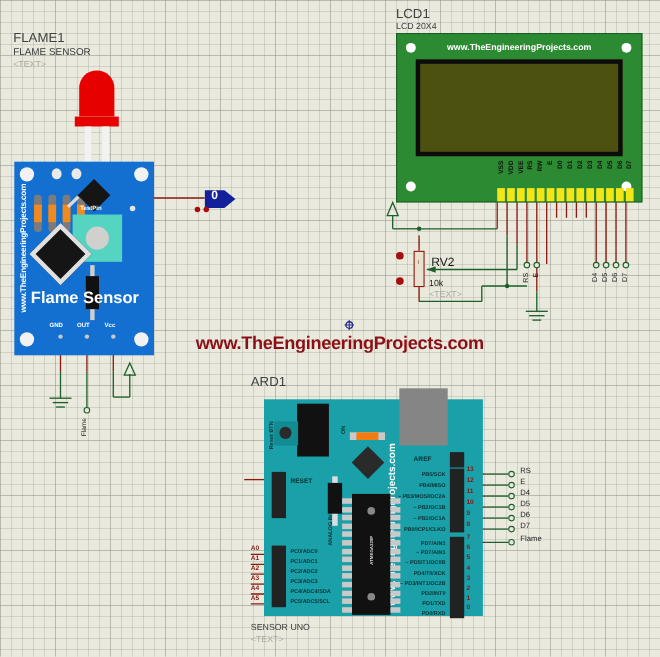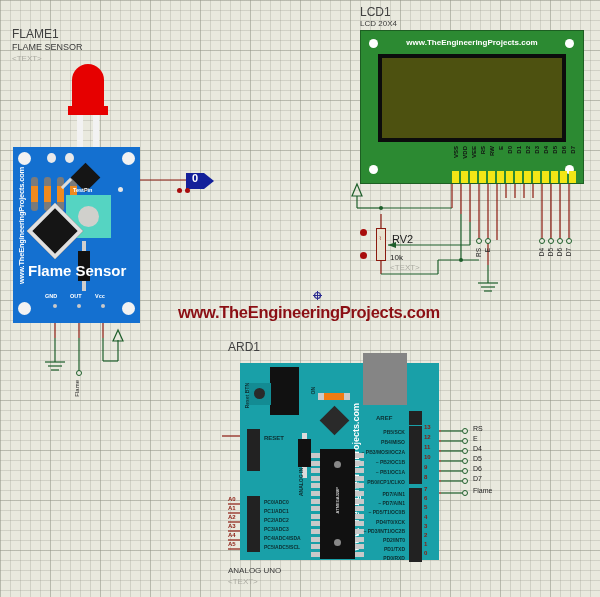--- a/index.html
+++ b/index.html
@@ -404,21 +404,21 @@
       <div class="aLab" style="top: 137.2px; right: 34px; left: auto; text-align: right;">~ PD7/AIN1</div>
       <div class="aLab" style="top: 146.4px; right: 34px; left: auto; text-align: right;">~ PD5/T1/OC0B</div>
       <div class="aLab" style="top: 155.6px; right: 34px; left: auto; text-align: right;">PD4/T0/XCK</div>
       <div class="aLab" style="top: 164.8px; right: 34px; left: auto; text-align: right;">~ PD3/INT1/OC2B</div>
       <div class="aLab" style="top: 174px; right: 34px; left: auto; text-align: right;">PD2/INT0</div>
       <div class="aLab" style="top: 183.2px; right: 34px; left: auto; text-align: right;">PD1/TXD</div>
       <div class="aLab" style="top: 192.4px; right: 34px; left: auto; text-align: right;">PD0/RXD</div>
     </div>
 </div>
 
-<div class="lbl" style="left:228px;top:566px;font-size:8px;">ANALOG UNO</div>
+<div class="lbl" style="left:228px;top:566px;font-size:8px;">SENSOR UNO</div>
 <div class="lbl txt" style="left:228px;top:577px;">&lt;TEXT&gt;</div>
 
 <div id="ardPinNums">
     <div class="pinnum" style="left: 424px; top: 424px;">13</div>
     <div class="pinnum" style="left: 424px; top: 434px;">12</div>
     <div class="pinnum" style="left: 424px; top: 444px;">11</div>
     <div class="pinnum" style="left: 424px; top: 454px;">10</div>
     <div class="pinnum" style="left: 424px; top: 464px;">9</div>
     <div class="pinnum" style="left: 424px; top: 474px;">8</div>
     <div class="pinnum" style="left: 424px; top: 486px;">7</div>

